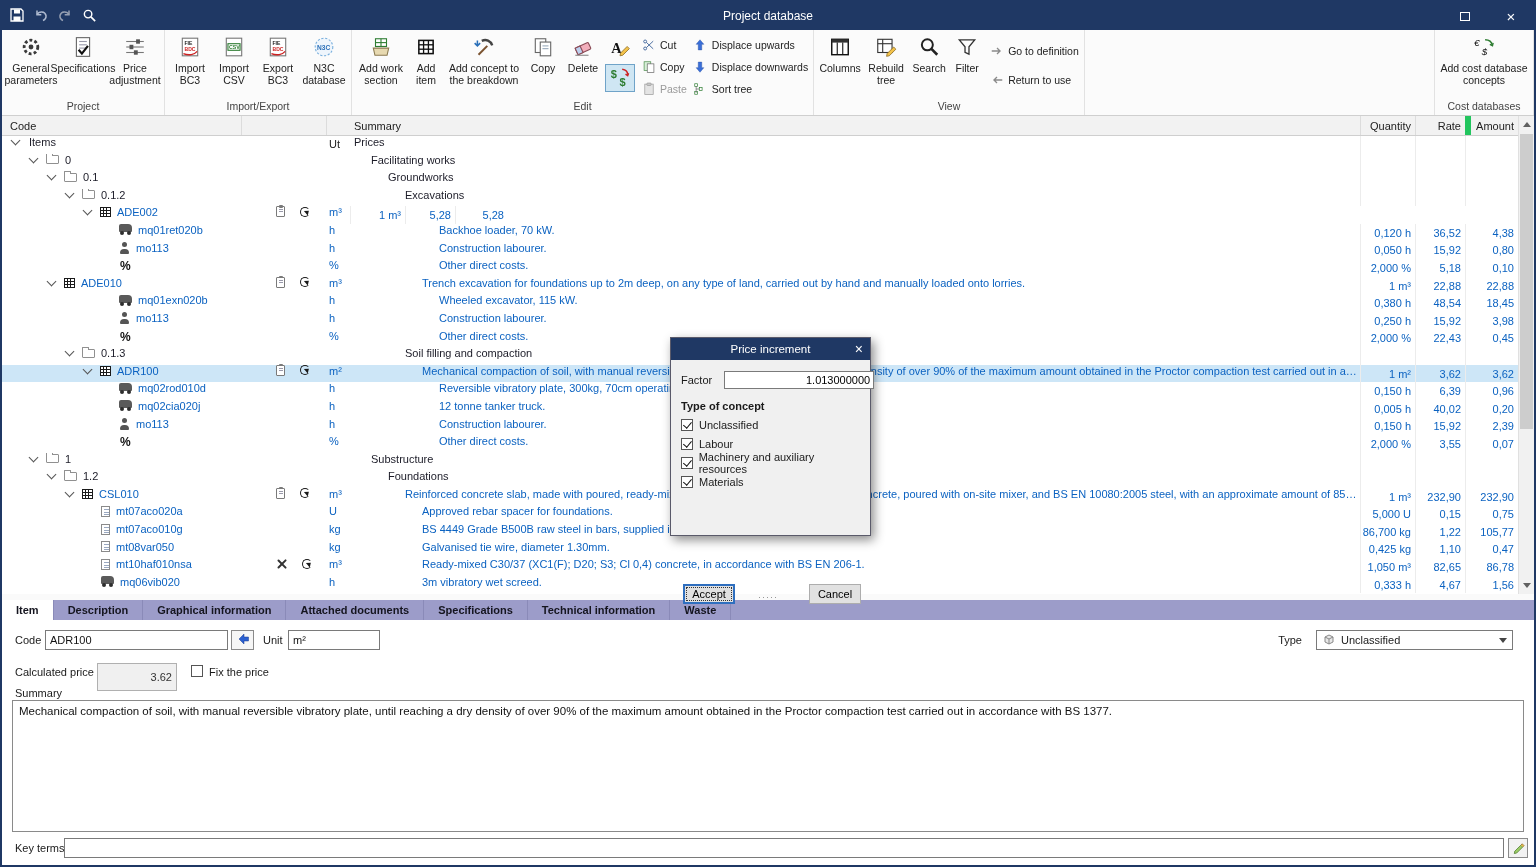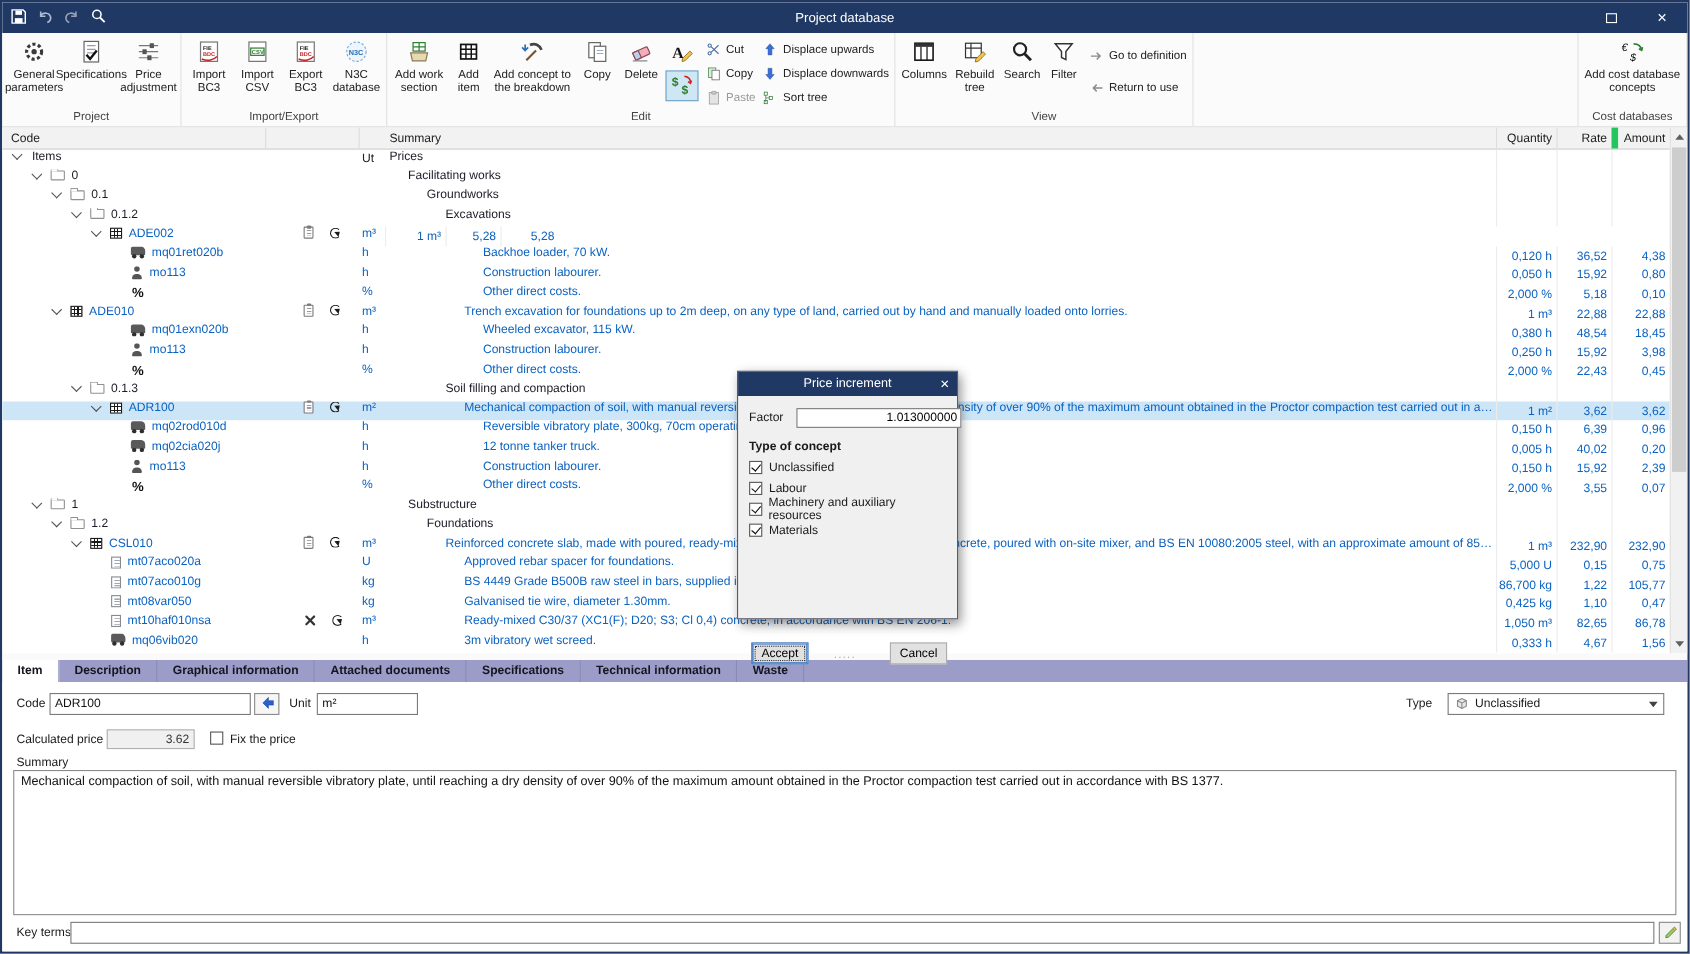--- a/index.html
+++ b/index.html
@@ -102,21 +102,21 @@
   .tinput{position:absolute;height:20px;border:1px solid #7a7a7a;background:#fff;font:11px "Liberation Sans",sans-serif;padding:0 4px;color:#111;}
   .tinput:disabled,.tinput.ro{background:#f0f0f0;border-color:#b0b0b0;color:#333;}
   .arrowbtn{position:absolute;width:23px;height:20px;border:1px solid #8a8a8a;background:#f6f6f6;display:flex;align-items:center;justify-content:center;}
   .combo{position:absolute;height:20px;border:1px solid #7a7a7a;background:#fff;display:flex;align-items:center;gap:5px;padding:0 5px;}
   .combo .carrow{margin-left:auto;width:0;height:0;border:4px solid transparent;border-top:5px solid #444;margin-top:4px;}
   .cbx{display:inline-block;width:12px;height:12px;border:1px solid #555;background:#fff;position:relative;vertical-align:-2px;}
   .cbx.checked::after{content:'';position:absolute;left:2.5px;top:0;width:3.5px;height:7px;border-right:1.8px solid #111;border-bottom:1.8px solid #111;transform:rotate(40deg);}
   .summary-area{position:absolute;left:10px;right:10px;top:80px;height:132px;border:1px solid #8a8a8a;font:11.5px "Liberation Sans",sans-serif;padding:4px 6px;resize:none;color:#111;}
   .pencilbtn{position:absolute;width:20px;height:20px;border:1px solid #8a8a8a;background:#f2f2f2;display:flex;align-items:center;justify-content:center;}
   
-  .dialog{position:absolute;left:668px;top:335px;width:201px;height:226px;background:#f0f0f0;border:1px solid #5a5a6a;box-shadow:3px 4px 10px rgba(0,0,0,.45);z-index:50;}
+  .dialog{position:absolute;left:668px;top:335px;width:201px;height:199px;background:#f0f0f0;border:1px solid #5a5a6a;box-shadow:3px 4px 10px rgba(0,0,0,.45);z-index:50;}
   .dtitle{position:relative;height:22px;background:#1f3864;color:#fff;display:flex;align-items:center;justify-content:center;font-size:11.5px;}
   .dclose{position:absolute;right:7px;top:0;height:22px;display:flex;align-items:center;font-size:14px;}
   .dbody{position:relative;font-size:11px;}
   .drow{display:flex;align-items:center;margin:11px 10px 0 10px;}
   .dinput{margin-left:12px;flex:1;height:18px;border:1px solid #7a7a7a;background:#fff;font:11px "Liberation Sans",sans-serif;text-align:right;padding:0 3px;}
   .dsection{font-weight:bold;margin:11px 10px 4px 10px;}
   .dcheckrow{display:flex;align-items:center;gap:6px;margin:6px 10px 0 10px;height:13px;}
   .dbuttons{position:absolute;left:12px;right:9px;top:166px;display:flex;justify-content:space-between;margin-top:47px;}
   .btn{width:52px;height:20px;background:#e1e1e1;border:1px solid #adadad;font:11px "Liberation Sans",sans-serif;display:flex;align-items:center;justify-content:center;}
   .btn.primary{border:1px solid #2f6fbf;box-shadow:0 0 0 1px #2f6fbf inset;outline:1px dotted #333;outline-offset:-4px;}
@@ -871,21 +871,21 @@
     <div class="combo" style="right:21px;top:10px;width:197px;">
       <span><svg width="14" height="14" viewBox="0 0 14 14">
             <path d="M3 5 L7 3 L11 5 L11 10 L7 12 L3 10 z" fill="#e8e8e8" stroke="#888"></path>
             <path d="M3 5 L7 7 L11 5 M7 7 V12" fill="none" stroke="#888"></path>
           </svg></span>
       <span>Unclassified</span>
       <span class="carrow"></span>
     </div>
 
     <span class="dlabel" style="left:13px;top:46px;">Calculated price</span>
-    <input class="tinput ro" style="left: 95px; top: 43px; width: 80px; height: 18px; text-align: right;" disabled="" value="3.62">
+    <input class="tinput ro" style="left: 95px; top: 43px; width: 80px; height: 28px; text-align: right;" disabled="" value="3.62">
     <span class="cbx" style="position:absolute;left:189px;top:45px;"></span>
     <span class="dlabel" style="left:207px;top:46px;">Fix the price</span>
 
     <span class="dlabel" style="left:13px;top:67px;">Summary</span>
     <textarea class="summary-area" style="">Mechanical compaction of soil, with manual reversible vibratory plate, until reaching a dry density of over 90% of the maximum amount obtained in the Proctor compaction test carried out in accordance with BS 1377.</textarea>
 
     <span class="dlabel" style="left:13px;top:222px;">Key terms</span>
     <input class="tinput" style="left: 62px; top: 218px; right: 30px; width: auto;" value="">
     <div class="pencilbtn" style="right:6px;top:218px;">
         <span><svg width="13" height="13" viewBox="0 0 14 14">

